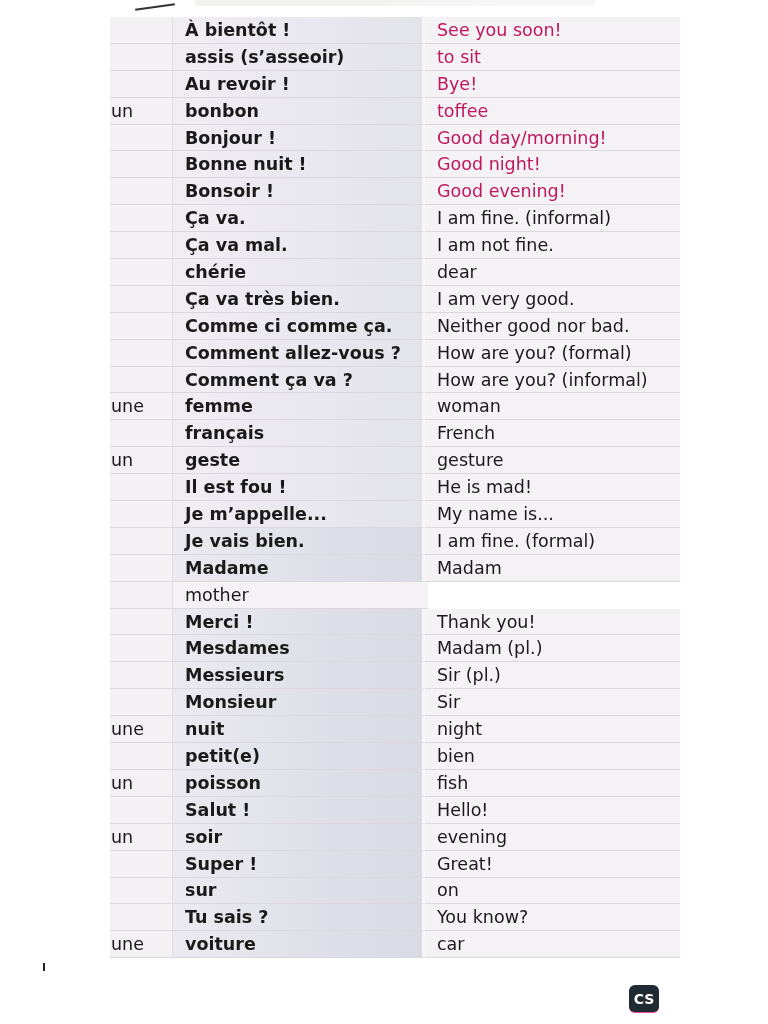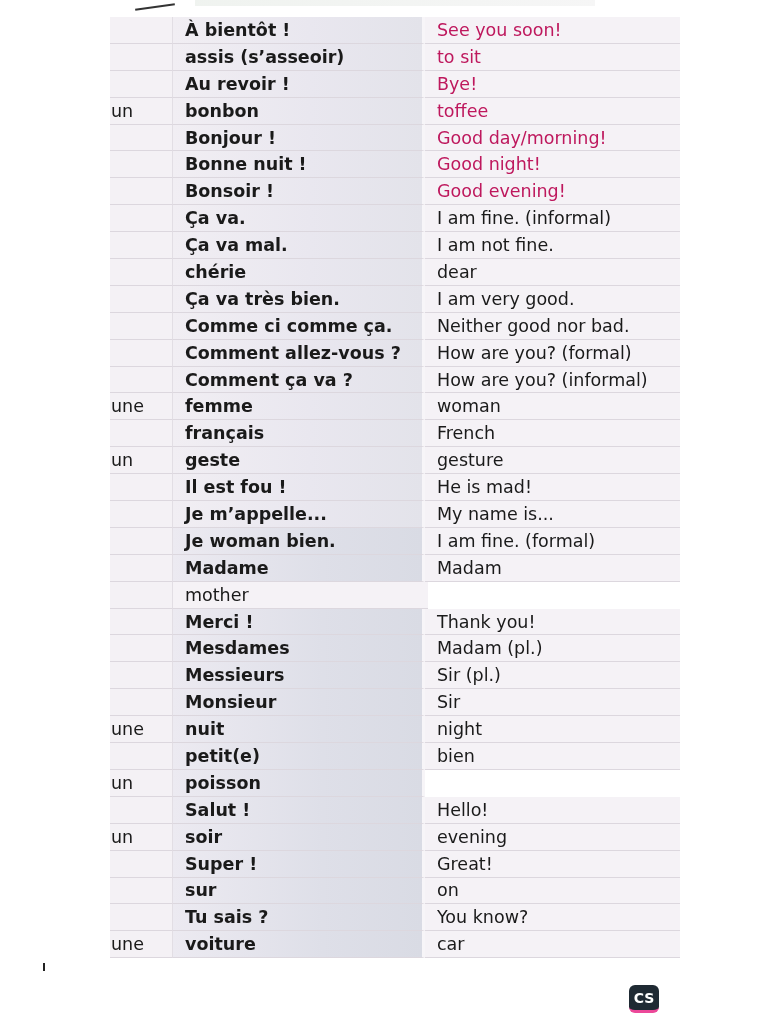--- a/index.html
+++ b/index.html
@@ -18,21 +18,21 @@
   .cell { box-sizing:border-box; border-bottom:1px solid #dcd7de; display:flex; align-items:center; font-size:17.5px; white-space:nowrap; }
   .art { width:63px; background:#f4f1f5; padding-left:1px; border-right:1px solid #e2dee4; }
   .fr { width:252px; padding-left:12px; background:linear-gradient(90deg,#f1eef3 0%,#e9e7ef 55%,#e3e3ea 100%); border-right:3px solid #f7f5f8;font-weight:bold; }
   .en { width:255px; padding-left:12px; background:#f5f2f6; }
   .row:nth-child(n+20) .fr { background:linear-gradient(90deg,#eceaf1 0%,#dedfe8 60%,#d9dbe4 100%); }
   .en.accent { color:#be185d; }
   .cs-logo {
     position:absolute; left:629px; top:985px; width:30px; height:28px; border-radius:6px;
     background:#1f2a33; color:#ffffff; font-weight:bold; font-size:14px;
     display:flex; align-items:center; justify-content:center;
-    border-bottom:3px solid #ec4899; box-sizing:border-box; font-family:"DejaVu Sans", sans-serif;
+    border-bottom:1px solid #ec4899; box-sizing:border-box; font-family:"DejaVu Sans", sans-serif;
   }
   .mark { position:absolute; left:43px; top:963px; width:2px; height:8px; background:#222; }
 </style>
 </head>
 <body>
 
 <div class="top-fragment">
   <div class="pen"></div>
   <div class="smudge"></div>
 </div>
@@ -128,21 +128,21 @@
       <div class="cell fr">Il est fou !</div>
       <div class="cell en">He is mad!</div>
     </div>
     <div class="row">
       <div class="cell art"></div>
       <div class="cell fr">Je m’appelle...</div>
       <div class="cell en">My name is...</div>
     </div>
     <div class="row">
       <div class="cell art"></div>
-      <div class="cell fr">Je woman bien.</div>
+      <div class="cell fr">Je vais bien.</div>
       <div class="cell en">I am fine. (formal)</div>
     </div>
     <div class="row">
       <div class="cell art"></div>
       <div class="cell fr">Madame</div>
       <div class="cell en">Madam</div>
     </div>
     <div class="row">
       <div class="cell art"></div>
       <div class="cell en">mother</div>
@@ -173,20 +173,21 @@
       <div class="cell en">night</div>
     </div>
     <div class="row">
       <div class="cell art"></div>
       <div class="cell fr">petit(e)</div>
       <div class="cell en">bien</div>
     </div>
     <div class="row">
       <div class="cell art">un</div>
       <div class="cell fr">poisson</div>
+      <div class="cell en">fish</div>
     </div>
     <div class="row">
       <div class="cell art"></div>
       <div class="cell fr">Salut !</div>
       <div class="cell en">Hello!</div>
     </div>
     <div class="row">
       <div class="cell art">un</div>
       <div class="cell fr">soir</div>
       <div class="cell en">evening</div>

